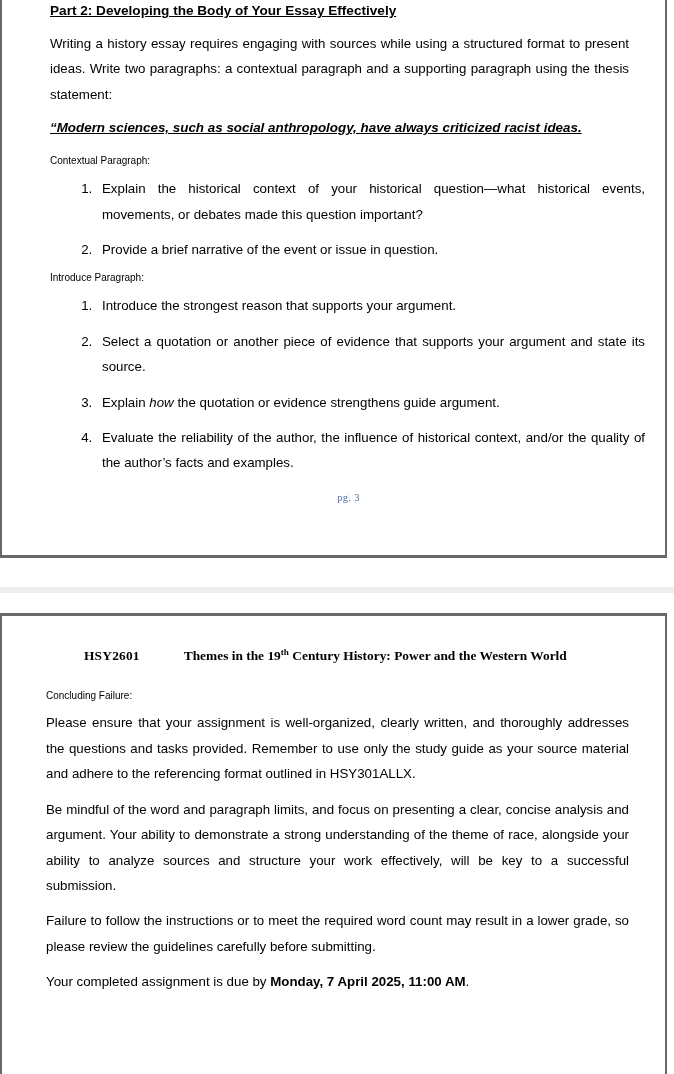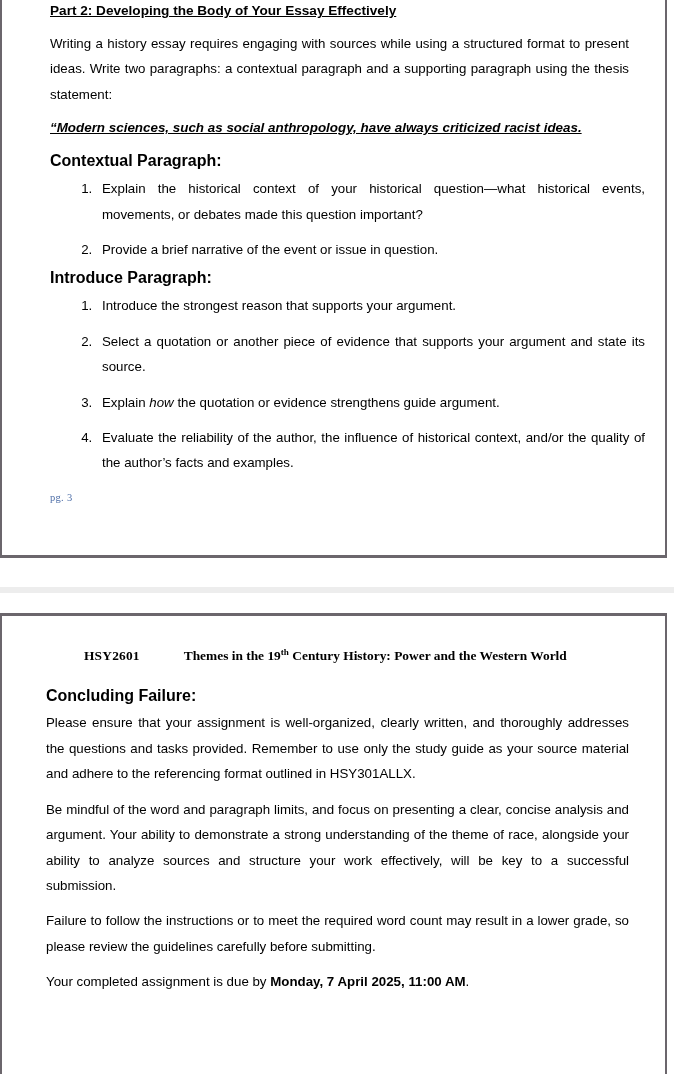--- a/index.html
+++ b/index.html
@@ -75,22 +75,22 @@
 
   .hd-underline {
     font-weight: bold;
     text-decoration: underline;
     font-size: 13.6px;
     line-height: 22px;
     margin: 0 0 9px 0;
   }
 
   .hd-bold {
-    font-weight: bold;
-    font-size: 16px;
+    font-weight: normal;
+    font-size: 10px;
     line-height: 22px;
     margin: 5px 0 3px 0;
   }
 
   .thesis {
     font-weight: bold;
     font-style: italic;
     text-decoration: underline;
     font-size: 13.4px;
     line-height: 22px;
@@ -110,20 +110,21 @@
   }
   ol.numlist > li:last-child { margin-bottom: 0; }
   ol.numlist > li::marker { font-size: 13.3px; }
 
   .pg-footer {
     font-family: "Liberation Serif", serif;
     font-size: 10.5px;
     color: #4f6fa8;
     margin-top: 16px;
     letter-spacing: 0.3px;
+    text-align: center;
   }
 
   
   .doc-header {
     font-family: "Liberation Serif", serif;
     font-weight: bold;
     font-size: 13.4px;
     line-height: 20px;
     padding-top: 26px;
     padding-left: 38px;

